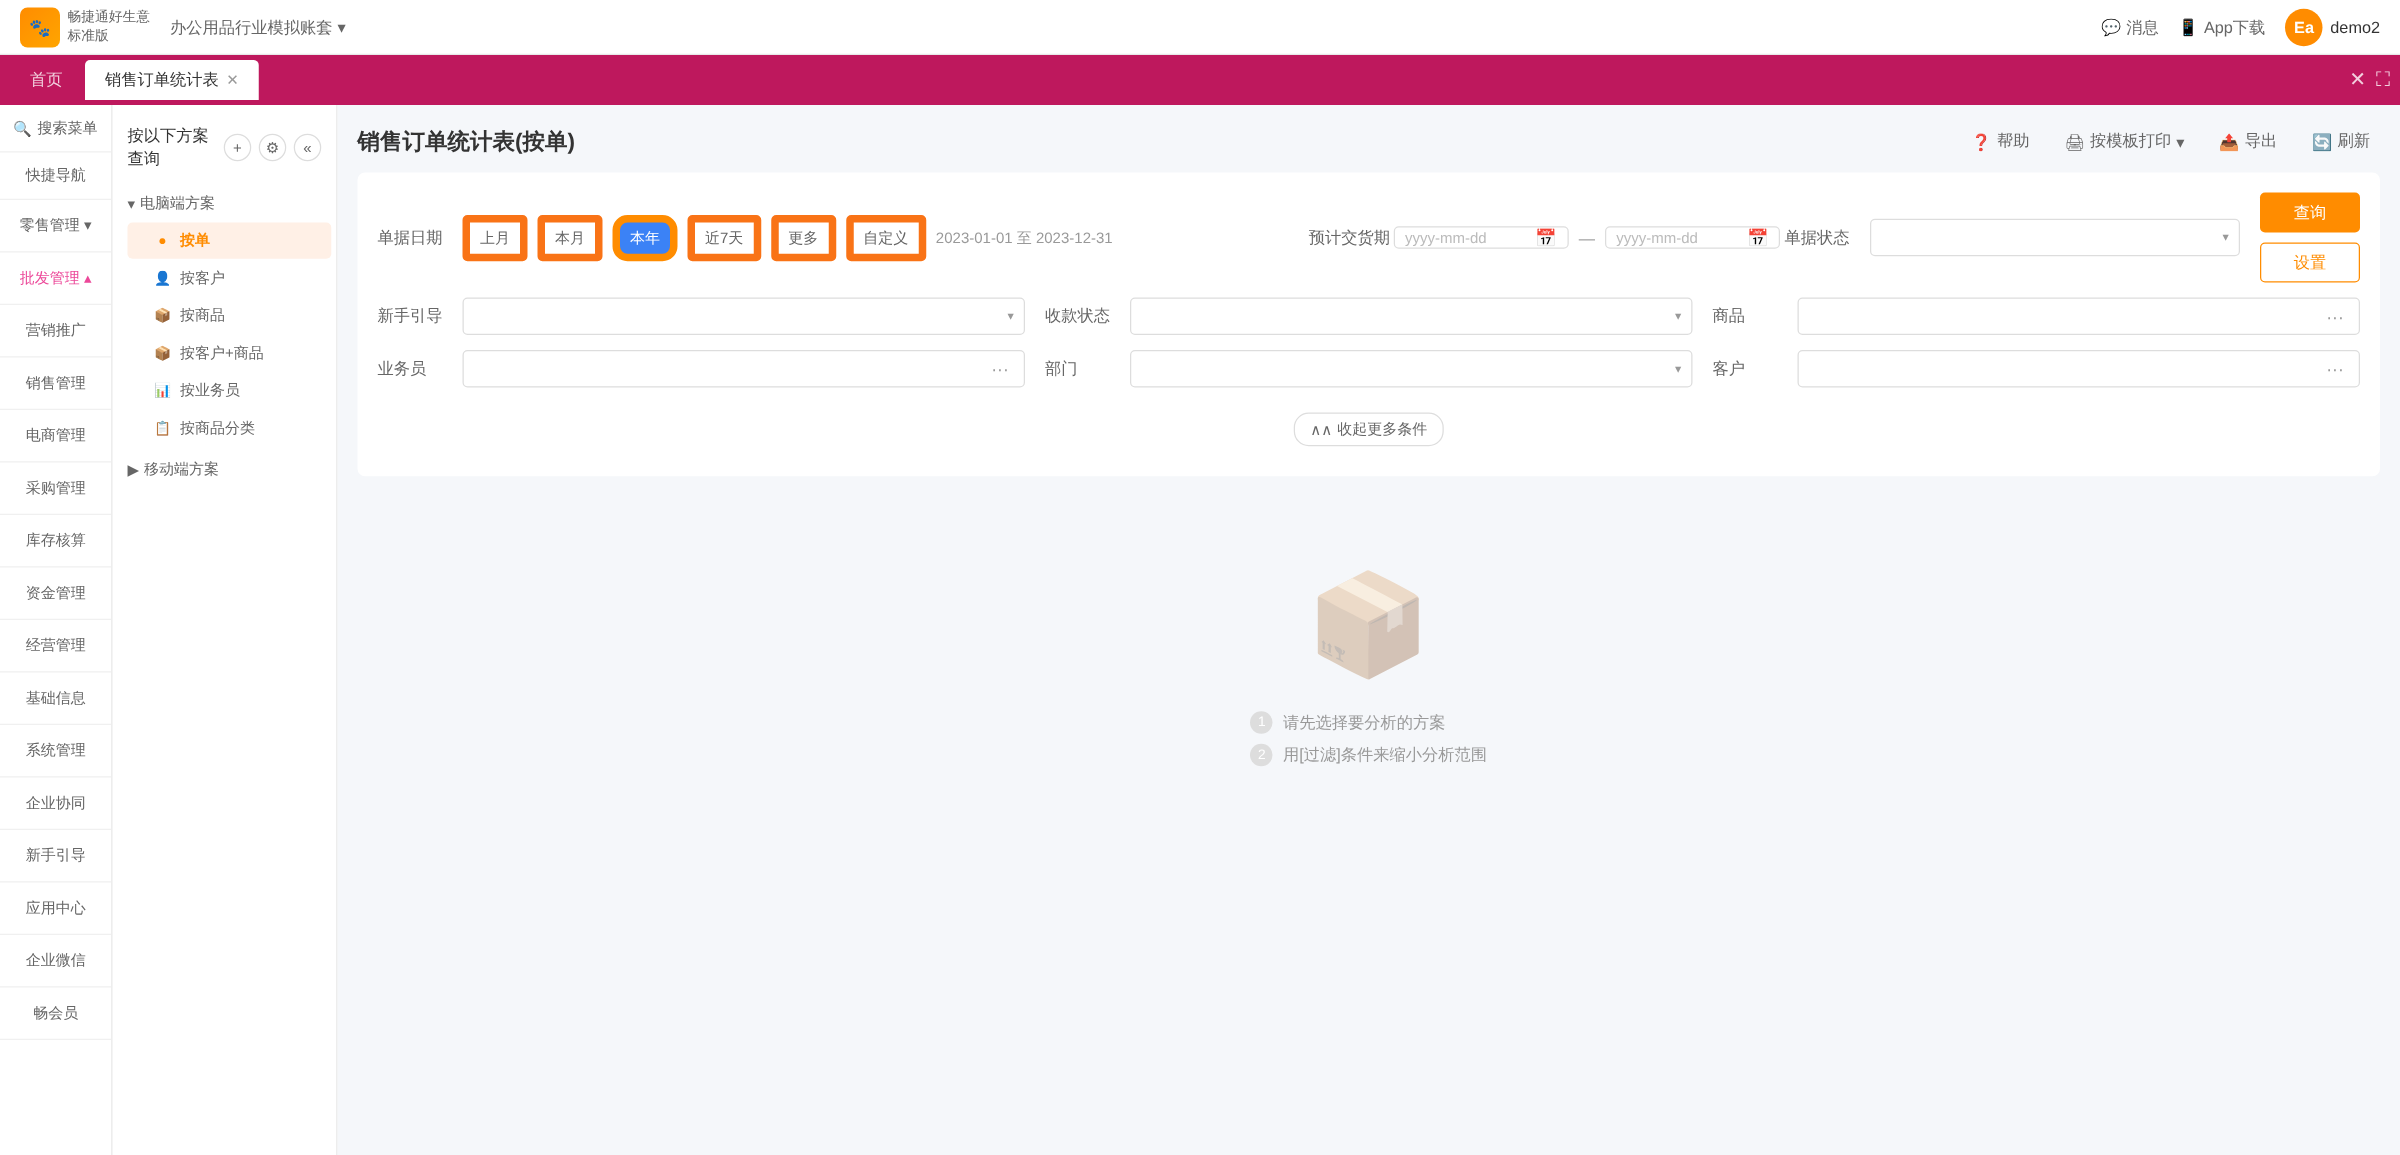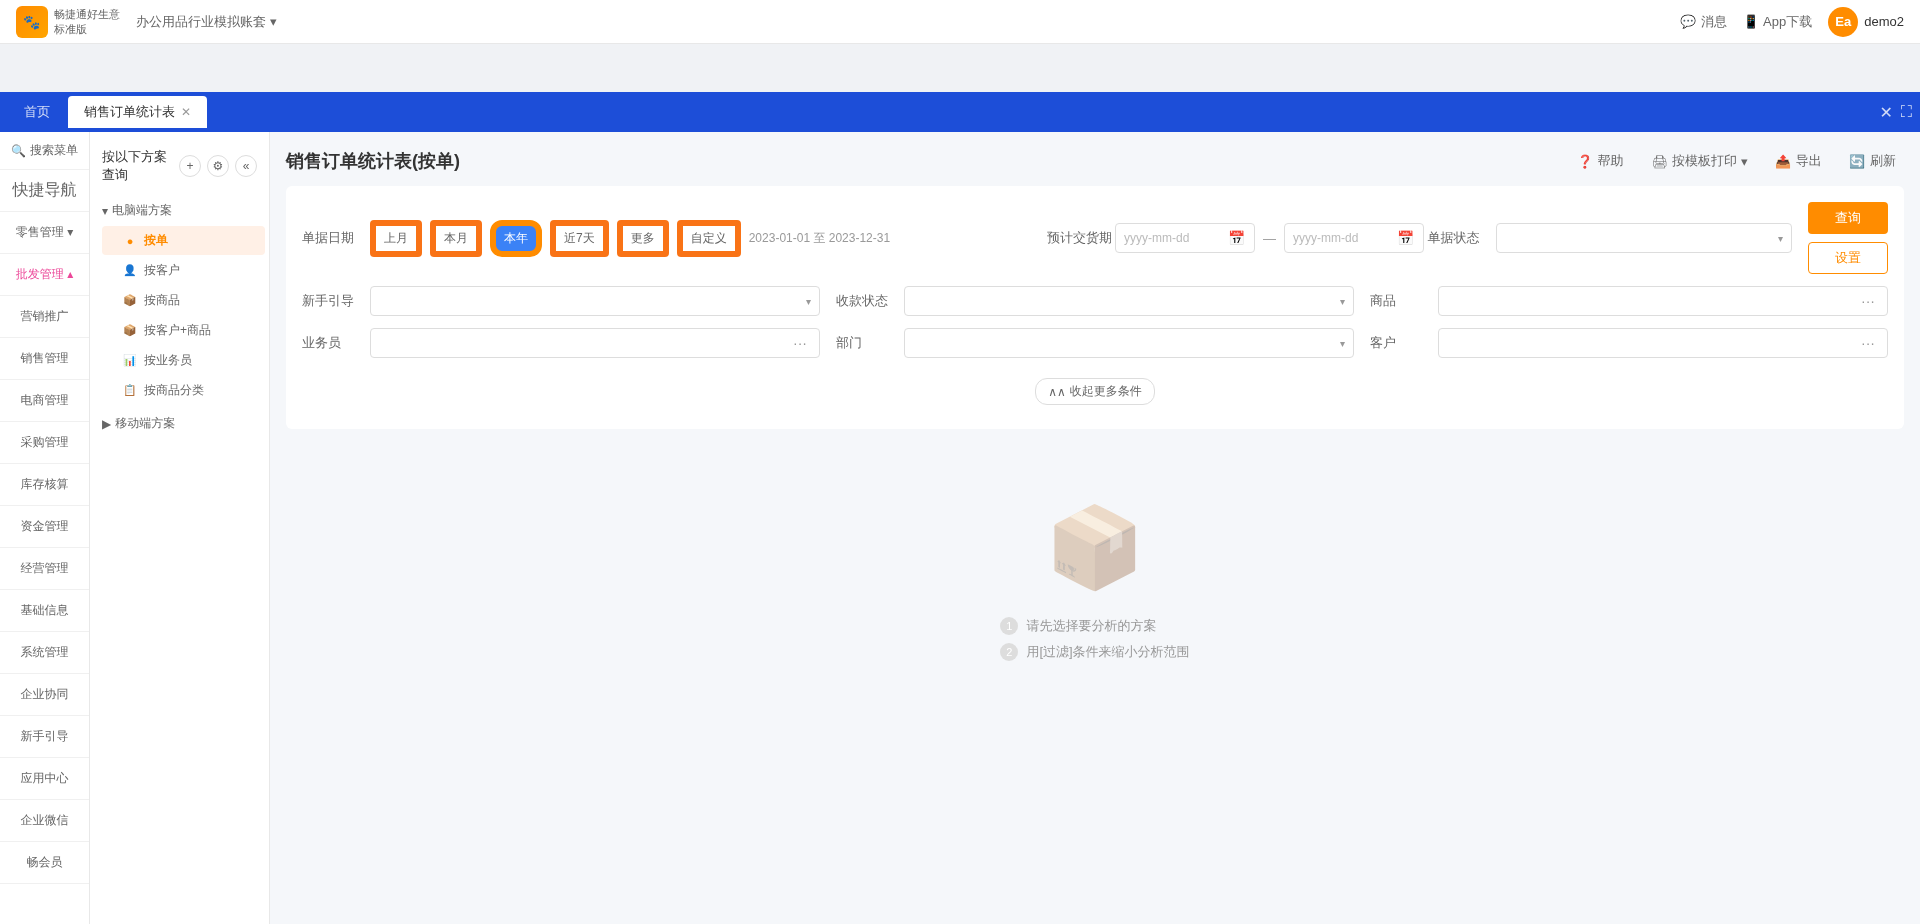--- a/index.html
+++ b/index.html
@@ -11,36 +11,36 @@
     .logo-area { display: flex; align-items: center; gap: 6px; }
     .logo-icon { width: 32px; height: 32px; background: linear-gradient(135deg, #ff8c00, #ffa500); border-radius: 6px; display: flex; align-items: center; justify-content: center; color: white; font-size: 14px; font-weight: bold; }
     .logo-text { font-size: 11px; color: #666; line-height: 1.3; }
     .system-selector { display: flex; align-items: center; gap: 4px; color: #666; font-size: 13px; cursor: pointer; padding: 4px 8px; border-radius: 4px; }
     .top-bar-right { display: flex; align-items: center; gap: 16px; }
     .top-action { display: flex; align-items: center; gap: 4px; color: #666; font-size: 13px; cursor: pointer; }
     .avatar { width: 30px; height: 30px; border-radius: 50%; background: #ff8c00; display: flex; align-items: center; justify-content: center; color: white; font-size: 12px; overflow: hidden; }
     .user-name { color: #333; font-size: 13px; cursor: pointer; }
 
     
-    .tab-bar { height: 40px; background: #1d4ed8; display: flex; align-items: center; padding: 0 8px; gap: 2px; margin-top: 48px; }
+    .tab-bar { height: 40px; background: #be185d; display: flex; align-items: center; padding: 0 8px; gap: 2px; }
     .tab-item { height: 32px; padding: 0 16px; border-radius: 4px 4px 0 0; display: flex; align-items: center; gap: 6px; cursor: pointer; font-size: 13px; color: rgba(255,255,255,0.8); }
     .tab-item.active { background: #fff; color: #333; }
     .tab-close { font-size: 12px; color: #999; cursor: pointer; display: flex; align-items: center; }
     .tab-bar-actions { margin-left: auto; display: flex; align-items: center; gap: 8px; }
     .tab-bar-btn { color: rgba(255,255,255,0.8); cursor: pointer; font-size: 16px; }
 
     
     .main-layout { display: flex; flex: 1; overflow: hidden; }
 
     
     .sidebar { width: 90px; background: #fff; border-right: 1px solid #e8e8e8; display: flex; flex-direction: column; overflow-y: auto; }
     .sidebar-item { padding: 12px 8px; text-align: center; cursor: pointer; font-size: 12px; color: #666; border-bottom: 1px solid #f0f0f0; }
     .sidebar-item.active { color: #ec4899; }
     .sidebar-search { padding: 10px 8px; display: flex; align-items: center; justify-content: center; gap: 4px; color: #666; font-size: 12px; cursor: pointer; border-bottom: 1px solid #f0f0f0; }
-    .sidebar-quick-nav { padding: 10px 8px; text-align: center; font-size: 16px; color: #666; cursor: pointer; border-bottom: 1px solid #f0f0f0; }
+    .sidebar-quick-nav { padding: 10px 8px; text-align: center; font-size: 12px; color: #666; cursor: pointer; border-bottom: 1px solid #f0f0f0; }
 
     
     .content { flex: 1; display: flex; overflow: hidden; }
 
     
     .sub-sidebar { width: 180px; background: #fff; border-right: 1px solid #e8e8e8; padding: 8px 0; overflow-y: auto; }
     .sub-sidebar-header { padding: 8px 12px; display: flex; align-items: center; justify-content: space-between; }
     .sub-sidebar-title { font-size: 13px; color: #333; font-weight: normal; }
     .sub-sidebar-actions { display: flex; gap: 6px; }
     .sub-sidebar-btn { width: 22px; height: 22px; border-radius: 50%; border: 1px solid #ddd; display: flex; align-items: center; justify-content: center; cursor: pointer; font-size: 12px; color: #666; }
@@ -88,21 +88,21 @@
     .empty-tips { display: flex; flex-direction: column; gap: 8px; }
     .empty-tip { display: flex; align-items: center; gap: 8px; color: #999; font-size: 13px; }
     .tip-number { width: 18px; height: 18px; border-radius: 50%; background: #ddd; color: #fff; font-size: 11px; display: flex; align-items: center; justify-content: center; flex-shrink: 0; }
 
     
     .dots-btn { color: #999; cursor: pointer; font-size: 14px; padding: 0 4px; }
 
     .filter-select-wrapper { display: flex; align-items: center; border: 1px solid #ddd; border-radius: 4px; height: 30px; padding: 0 8px; min-width: 200px; flex: 1; justify-content: space-between; cursor: pointer; background: #fff; }
     .filter-select-text { font-size: 12px; color: #bbb; }
 
-    .filter-date-input-wrapper { display: flex; align-items: center; border: 1px solid #ddd; border-radius: 4px; height: 30px; padding: 0 8px; min-width: 140px; background: #fff; cursor: pointer; }
+    .filter-date-input-wrapper { display: flex; align-items: center; border: 1px solid #ddd; border-radius: 4px; height: 18px; padding: 0 8px; min-width: 140px; background: #fff; cursor: pointer; }
     .filter-date-input-text { font-size: 12px; color: #bbb; flex: 1; }
   </style>
 </head>
 <body>
 
 <div class="top-bar">
   <div class="top-bar-left">
     <div class="logo-area">
       <div class="logo-icon">🐾</div>
       <div class="logo-text">

